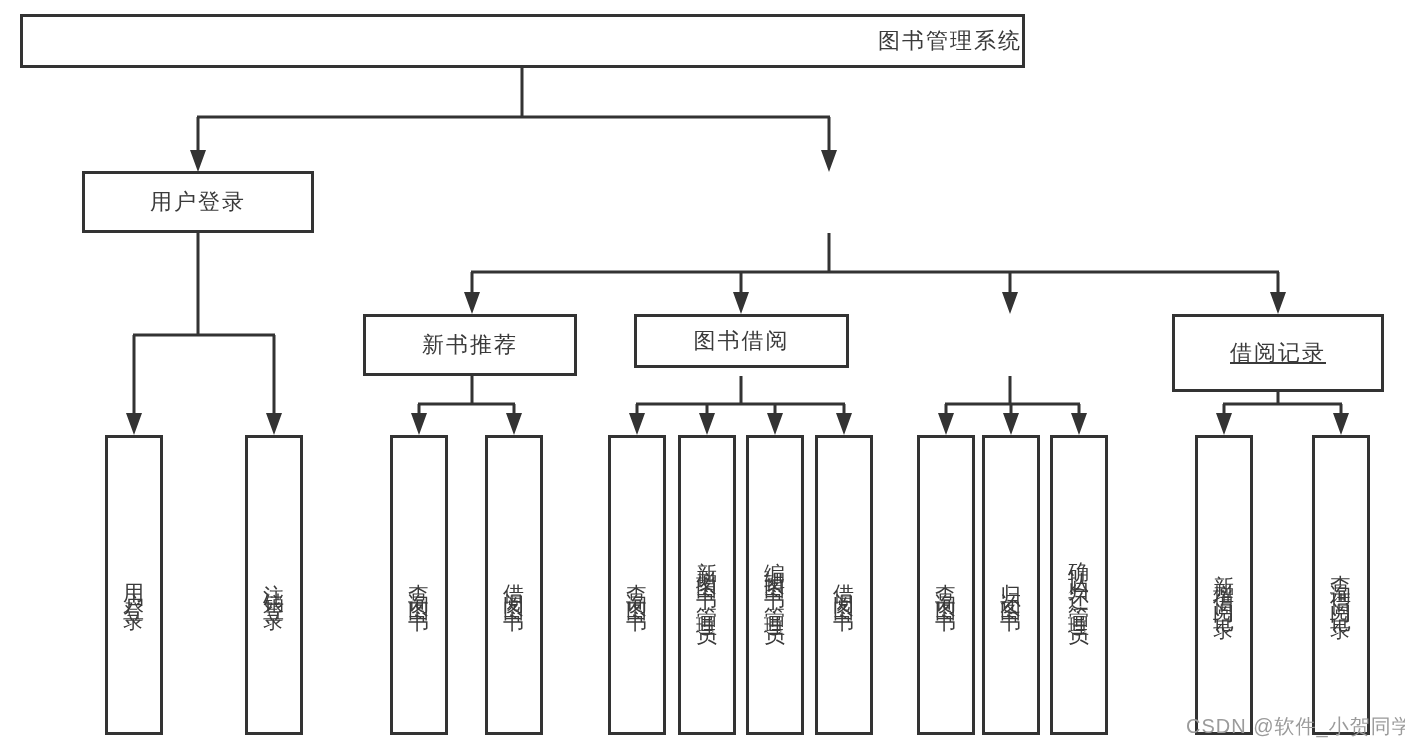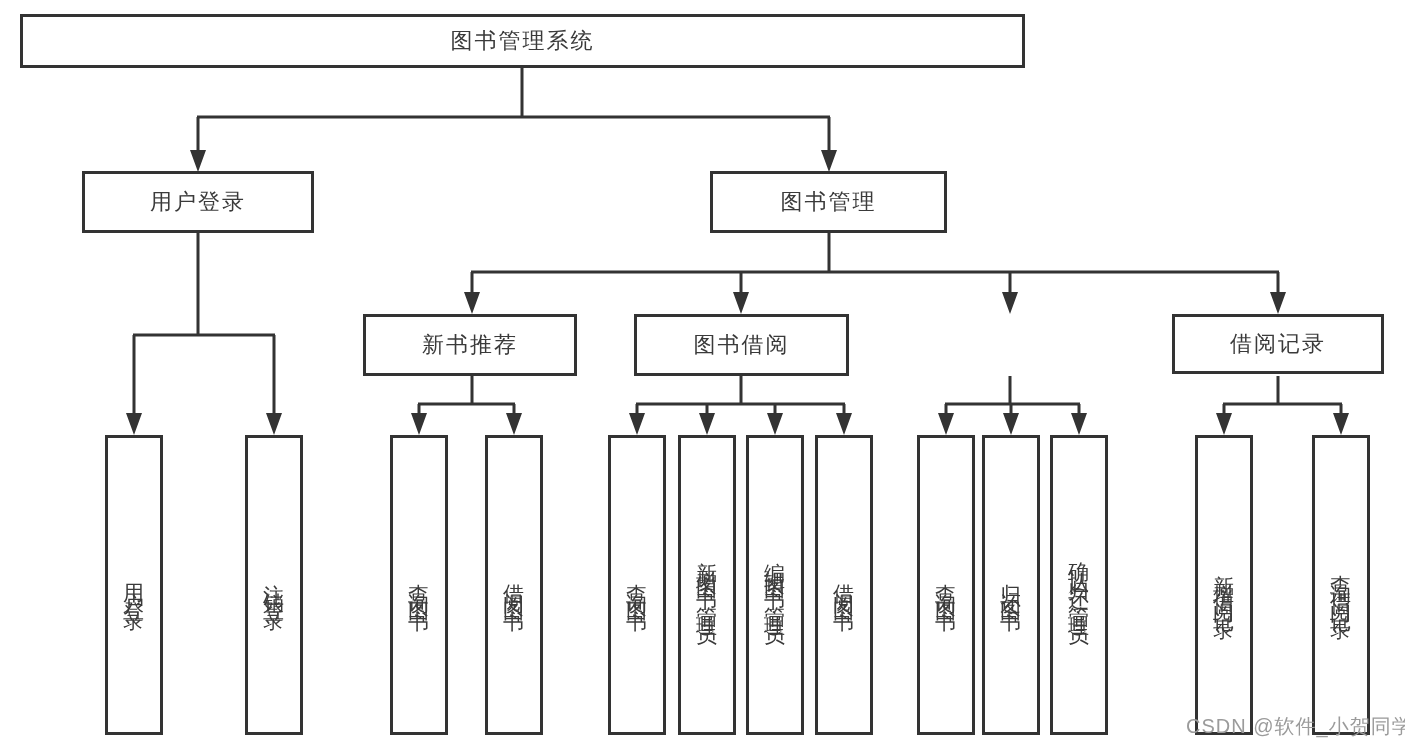--- a/index.html
+++ b/index.html
@@ -26,27 +26,27 @@
     align-items: center;
     justify-content: center;
     color: #3a3a3a;
     z-index: 2;
   }
   .hlabel {
     font-size: 22px;
     letter-spacing: 2px;
     white-space: nowrap;
   }
-  .root  { left: 20px;  top: 14px;  width: 1005px; height: 54px; }
+  .root  { left: 20px;  top: 14px;  width: 1005px; height: 54px; justify-content: flex-end; }
   .n2a   { left: 82px;  top: 171px; width: 232px;  height: 62px; }
   .n2b   { left: 710px; top: 171px; width: 237px;  height: 62px; }
   .n3a   { left: 363px;  top: 314px; width: 214px; height: 62px; }
-  .n3b   { left: 634px;  top: 314px; width: 215px; height: 62px; }
+  .n3b   { left: 634px;  top: 314px; width: 215px; height: 54px; }
   .n3c   { left: 903px;  top: 314px; width: 215px; height: 62px; }
-  .n3d   { left: 1172px; top: 314px; width: 212px; height: 60px; }
+  .n3d   { left: 1172px; top: 314px; width: 212px; height: 78px; text-decoration: underline; }
   .leaf  {
     top: 435px;
     width: 58px;
     height: 300px;
   }
   .leaf .vlabel {
     writing-mode: vertical-rl;
     text-orientation: mixed;
     font-size: 21px;
     line-height: 1;
@@ -129,23 +129,20 @@
              M1333 413 L1349 413 L1341 435 Z"></path>
   </svg>
 
   <div class="box root">
     <span class="hlabel">图书管理系统</span>
   </div>
 
   <div class="box n2a">
     <span class="hlabel">用户登录</span>
   </div>
-  <div class="box n2b">
-    <span class="hlabel">图书管理</span>
-  </div>
 
   <div class="box n3a">
     <span class="hlabel">新书推荐</span>
   </div>
   <div class="box n3b">
     <span class="hlabel">图书借阅</span>
   </div>
   <div class="box n3d">
     <span class="hlabel">借阅记录</span>
   </div>

